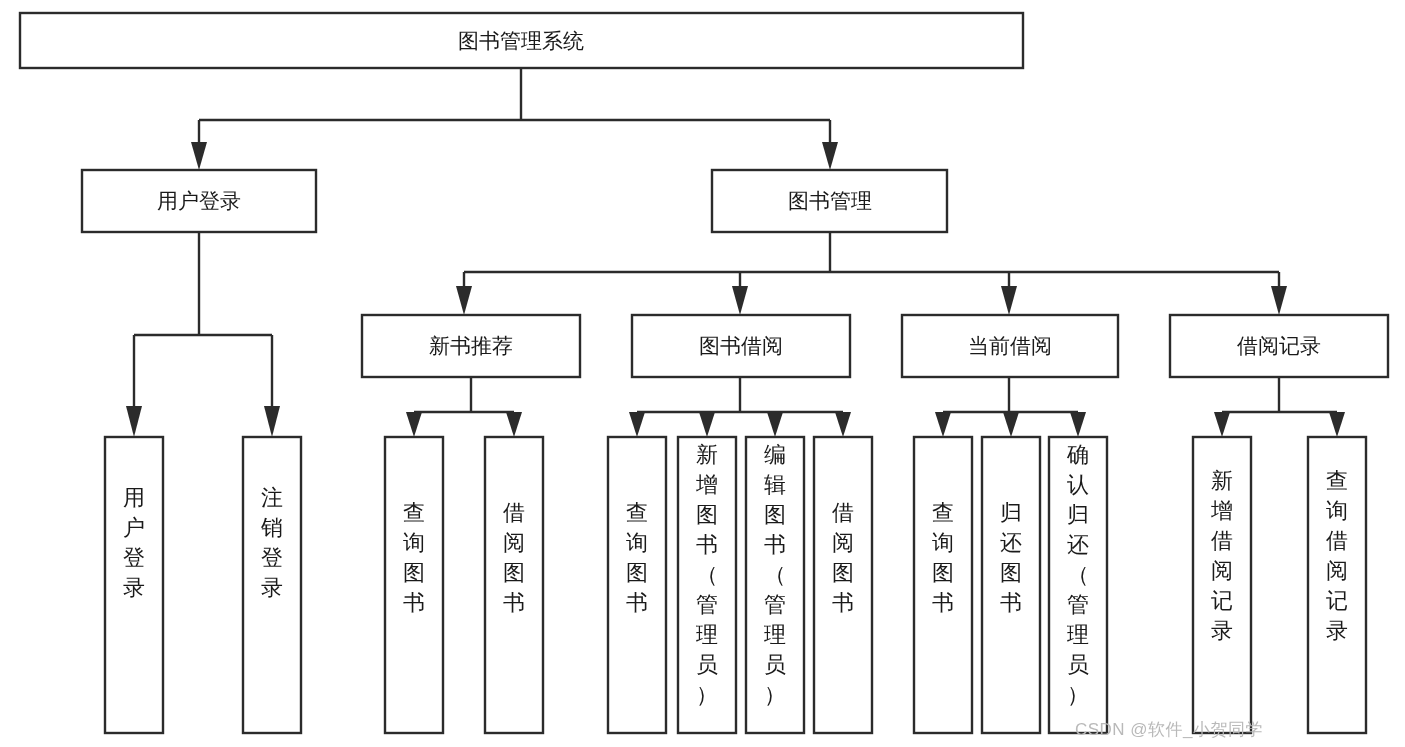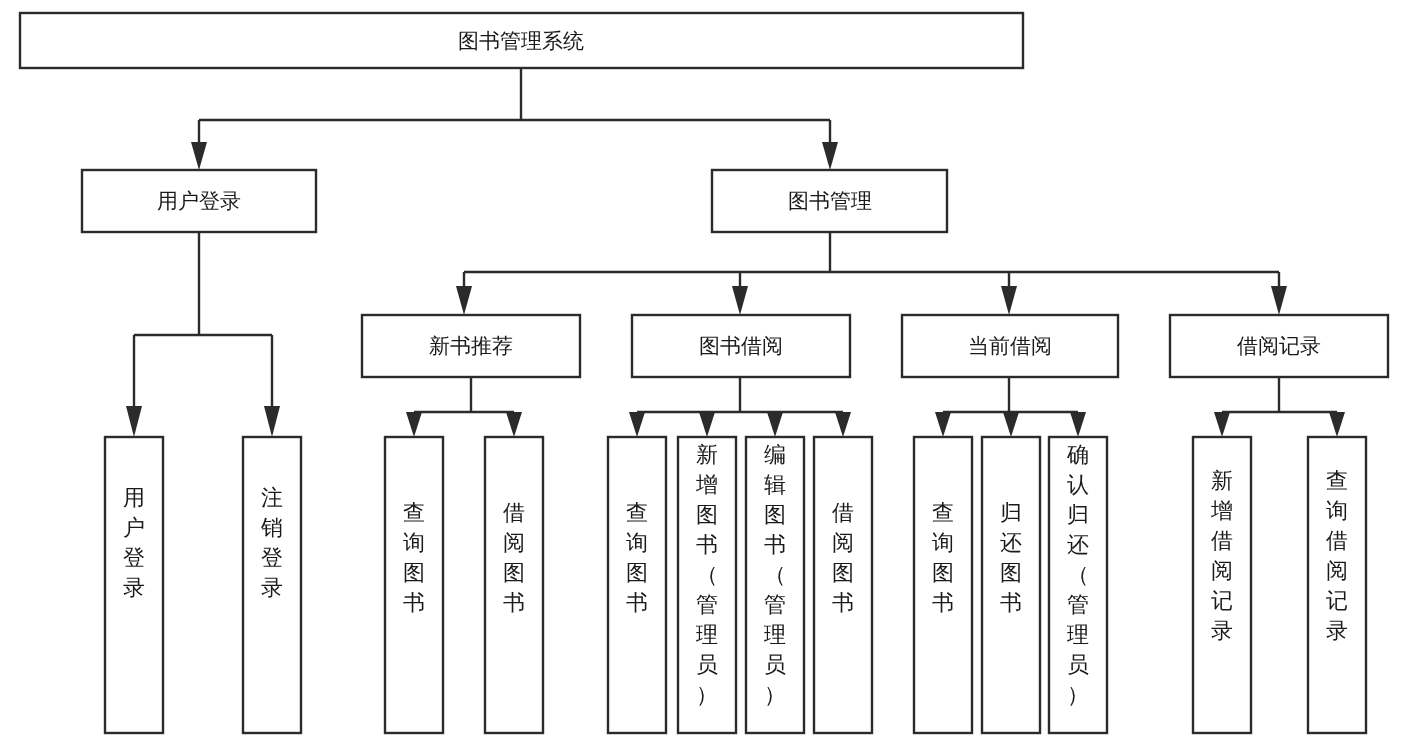--- a/index.html
+++ b/index.html
@@ -242,14 +242,15 @@
       <text class="node-label-v" x="1222" y="488"><tspan x="1222" y="488">新</tspan><tspan x="1222" y="518">增</tspan><tspan x="1222" y="548">借</tspan><tspan x="1222" y="578">阅</tspan><tspan x="1222" y="608">记</tspan><tspan x="1222" y="638">录</tspan></text>
     </g>
 
     <g>
       <rect class="node-box" x="1308" y="437" width="58" height="296"></rect>
       <text class="node-label-v" x="1337" y="488"><tspan x="1337" y="488">查</tspan><tspan x="1337" y="518">询</tspan><tspan x="1337" y="548">借</tspan><tspan x="1337" y="578">阅</tspan><tspan x="1337" y="608">记</tspan><tspan x="1337" y="638">录</tspan></text>
     </g>
 
   </svg>
 
+  <div class="watermark">CSDN @软件_小贺同学</div>
 
 </div>
 
 </body></html>

